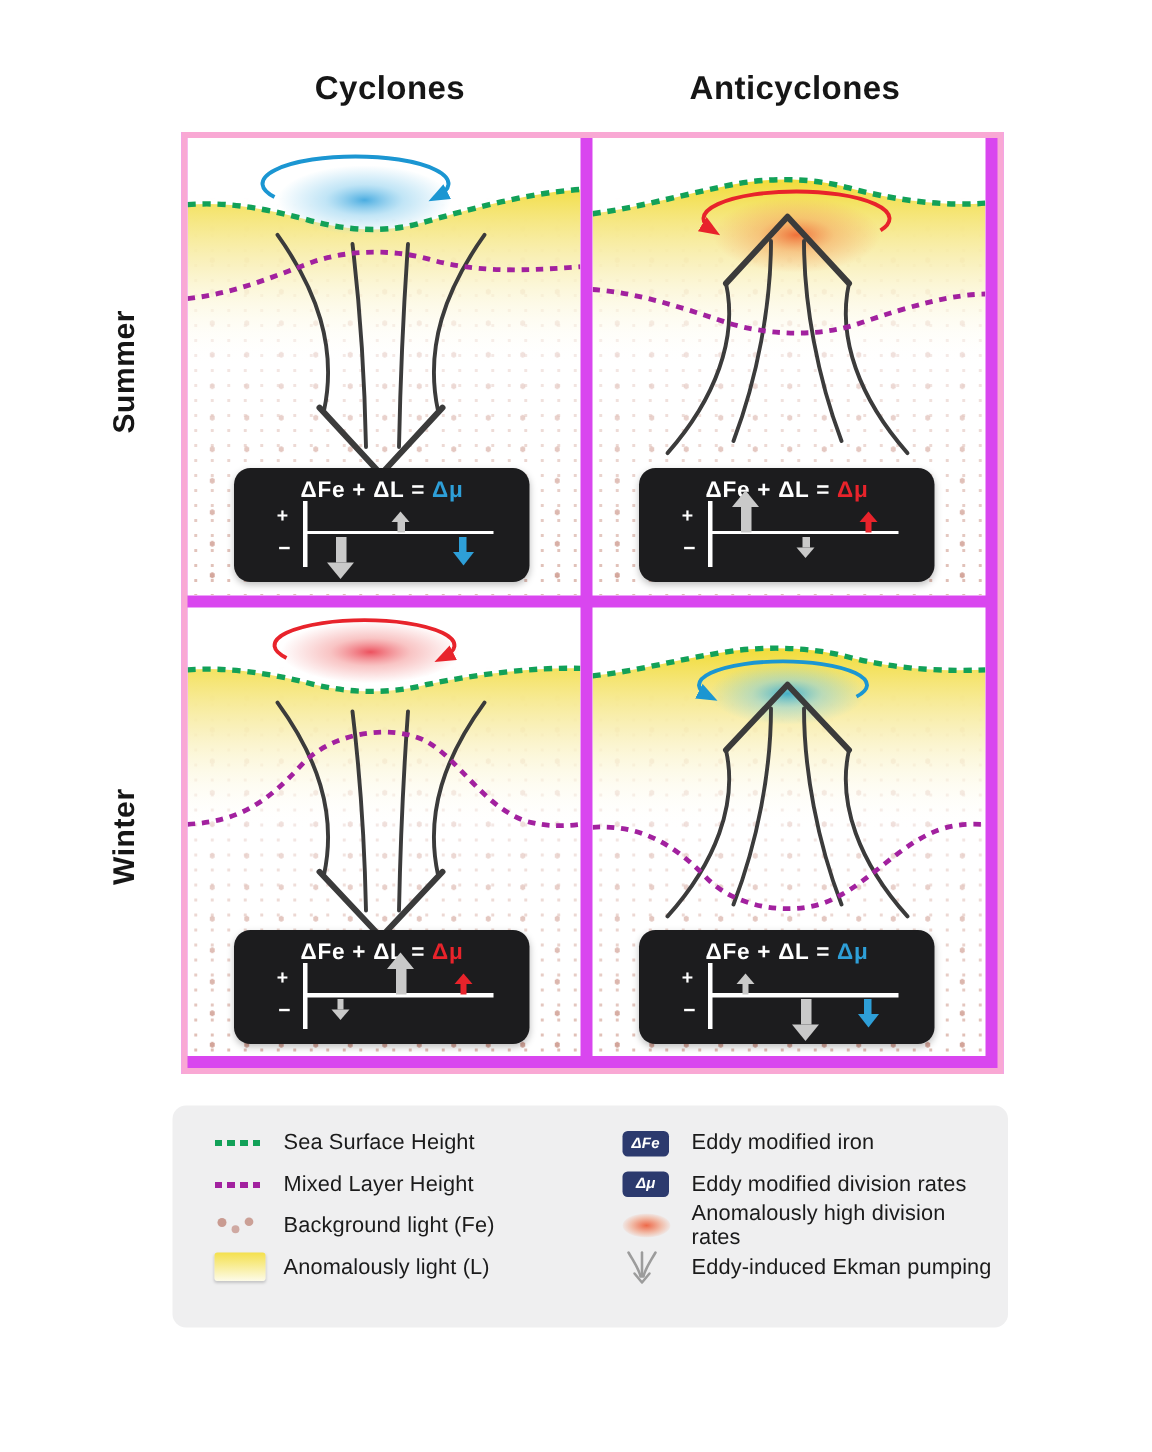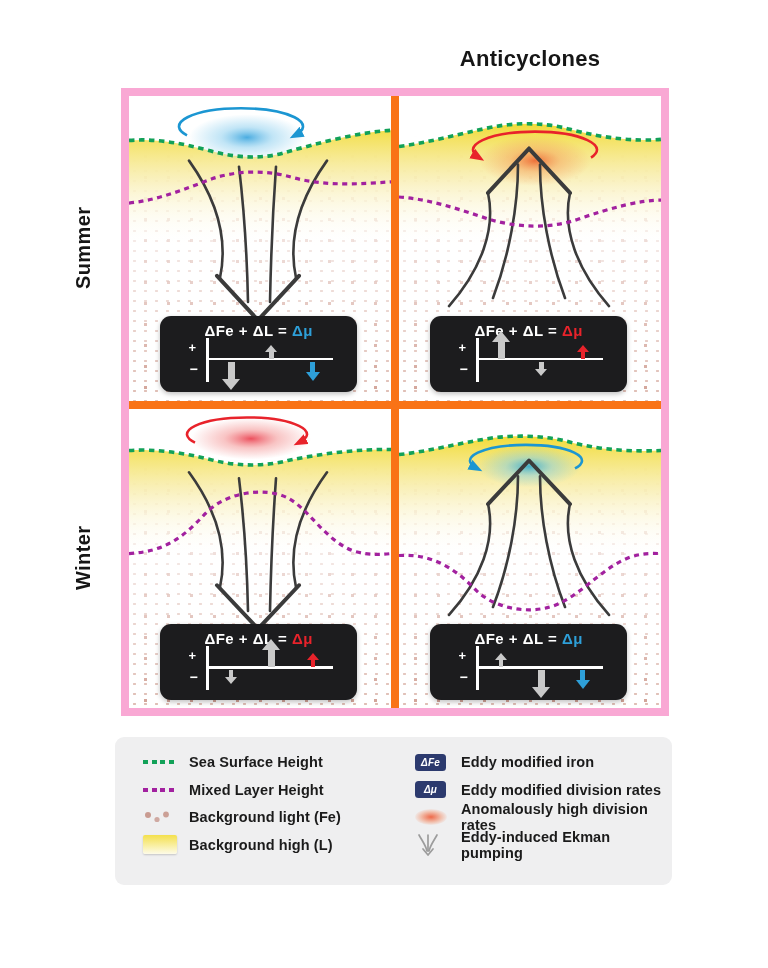--- a/index.html
+++ b/index.html
@@ -8,23 +8,23 @@
 
   .col-header{position:absolute;top:46px;font-size:22px;font-weight:700;letter-spacing:.3px;text-align:center;}
   .col-header.c1{left:129px;width:262px;}
   .col-header.c2{left:399px;width:262px;}
 
   .row-label{position:absolute;left:72px;width:40px;font-size:20px;font-weight:700;letter-spacing:.4px;
              writing-mode:vertical-rl;transform:rotate(180deg);text-align:center;}
   .row-label.r1{top:168px;height:160px;}
   .row-label.r2{top:478px;height:160px;}
 
-  .grid{position:absolute;left:121px;top:88px;width:548px;height:628px;background:#f97316;
+  .grid{position:absolute;left:121px;top:88px;width:548px;height:628px;background:#d946ef;
         display:grid;grid-template-columns:262px 262px;grid-template-rows:305px 299px;gap:8px;
-        border:8px solid #f9a8d4;box-sizing:border-box;}
+        border:4px solid #f9a8d4;box-sizing:border-box;}
   .panel{position:relative;background:#ffffff;overflow:hidden;}
 
   .dots{position:absolute;inset:0;
     background-image:
       radial-gradient(circle, rgba(198,138,124,.8) 1.7px, transparent 1.9px),
       radial-gradient(circle, rgba(205,152,138,.65) 1.1px, transparent 1.3px);
     background-size:23px 21px, 11px 10px;
     background-position:5px 8px, 0 0;
     -webkit-mask-image:linear-gradient(to bottom, transparent 13%, rgba(0,0,0,.18) 32%, rgba(0,0,0,.45) 58%, rgba(0,0,0,.8) 85%, #000 100%);
     mask-image:linear-gradient(to bottom, transparent 13%, rgba(0,0,0,.18) 32%, rgba(0,0,0,.45) 58%, rgba(0,0,0,.8) 85%, #000 100%);
@@ -42,21 +42,21 @@
   .axis .minus{position:absolute;left:-25px;top:21px;color:#fff;font-size:14px;font-weight:700;}
   .slots{position:absolute;inset:0;}
   .arr{position:absolute;transform:translateX(-50%);}
 
   .legend{position:absolute;left:115px;top:737px;width:557px;height:148px;background:#efeff0;border-radius:9px;}
   .lcol{position:absolute;top:13px;}
   .lcol.left{left:28px;width:265px;}
   .lcol.right{left:300px;width:250px;}
   .litem{display:flex;align-items:center;height:24.5px;margin-bottom:3px;}
   .licon{width:46px;flex:0 0 46px;display:flex;align-items:center;justify-content:flex-start;font-style:italic;}
-  .llabel{font-size:14.5px;font-weight:700;color:#1b1b1b;letter-spacing:.1px;}
+  .llabel{font-size:14.5px;font-weight:400;color:#1b1b1b;letter-spacing:.1px;}
   .dash-swatch{width:32px;height:4px;}
   .dash-green{background:repeating-linear-gradient(to right,#12a158 0 5px,transparent 5px 8.5px);}
   .dash-purple{background:repeating-linear-gradient(to right,#a2219f 0 5px,transparent 5px 8.5px);}
   .light-swatch{width:34px;height:19px;border-radius:2px;background:linear-gradient(#f4e04c,#fdfbe8);box-shadow:0 1px 2px rgba(0,0,0,.18);}
   .glow-swatch{width:32px;height:16px;border-radius:50%;}
   .glow-blue{background:radial-gradient(ellipse at center,#3fa9df 0%,rgba(122,200,236,.55) 45%,rgba(255,255,255,0) 75%);}
   .glow-red{background:radial-gradient(ellipse at center,#ee6a4a 0%,rgba(243,150,115,.55) 45%,rgba(255,255,255,0) 75%);}
   .badge{display:inline-flex;align-items:center;justify-content:center;width:31px;height:17px;border-radius:3.5px;
          background:#2c3a6e;color:#fff;font-size:10px;font-weight:700;letter-spacing:.2px;}
 </style>
@@ -94,20 +94,21 @@
       </radialGradient>
       <marker id="ahBlue" markerUnits="userSpaceOnUse" markerWidth="16" markerHeight="14" refX="8" refY="5.5" orient="auto">
         <path d="M0,0 L14,5.5 L0,11 Z" fill="#1b96d2"></path>
       </marker>
       <marker id="ahRed" markerUnits="userSpaceOnUse" markerWidth="16" markerHeight="14" refX="8" refY="5.5" orient="auto">
         <path d="M0,0 L14,5.5 L0,11 Z" fill="#e8232b"></path>
       </marker>
     </defs>
   </svg>
 
+  <div class="col-header c1">Cyclones</div>
   <div class="col-header c2">Anticyclones</div>
   <div class="row-label r1">Summer</div>
   <div class="row-label r2">Winter</div>
 
   <div class="grid">
 
     <div class="panel">
       <div class="dots"></div>
       <svg class="scene" viewBox="0 0 262 302" preserveAspectRatio="none">
         <path d="M0,44 C25,42 50,46 80,54 C105,61 132,63 156,56 C188,47 228,36 262,34 L262,152 L0,152 Z" fill="url(#yGrad)"></path>
@@ -293,21 +294,21 @@
             <circle cx="14" cy="9.5" r="2.6" fill="#c28c80" opacity=".7"></circle>
             <circle cx="23" cy="4.5" r="2.9" fill="#c28c80" opacity=".8"></circle>
           </svg>
         </span>
         <span class="llabel">Background light (Fe)</span>
       </div>
       <div class="litem">
         <span class="licon">
             <span class="light-swatch"></span>
           </span>
-        <span class="llabel">Background high (L)</span>
+        <span class="llabel">Anomalously light (L)</span>
       </div>
     </div>
     <div class="lcol right">
       <div class="litem">
         <span class="licon">
             <span class="badge">ΔFe</span>
           </span>
         <span class="llabel">Eddy modified iron</span>
       </div>
       <div class="litem">

